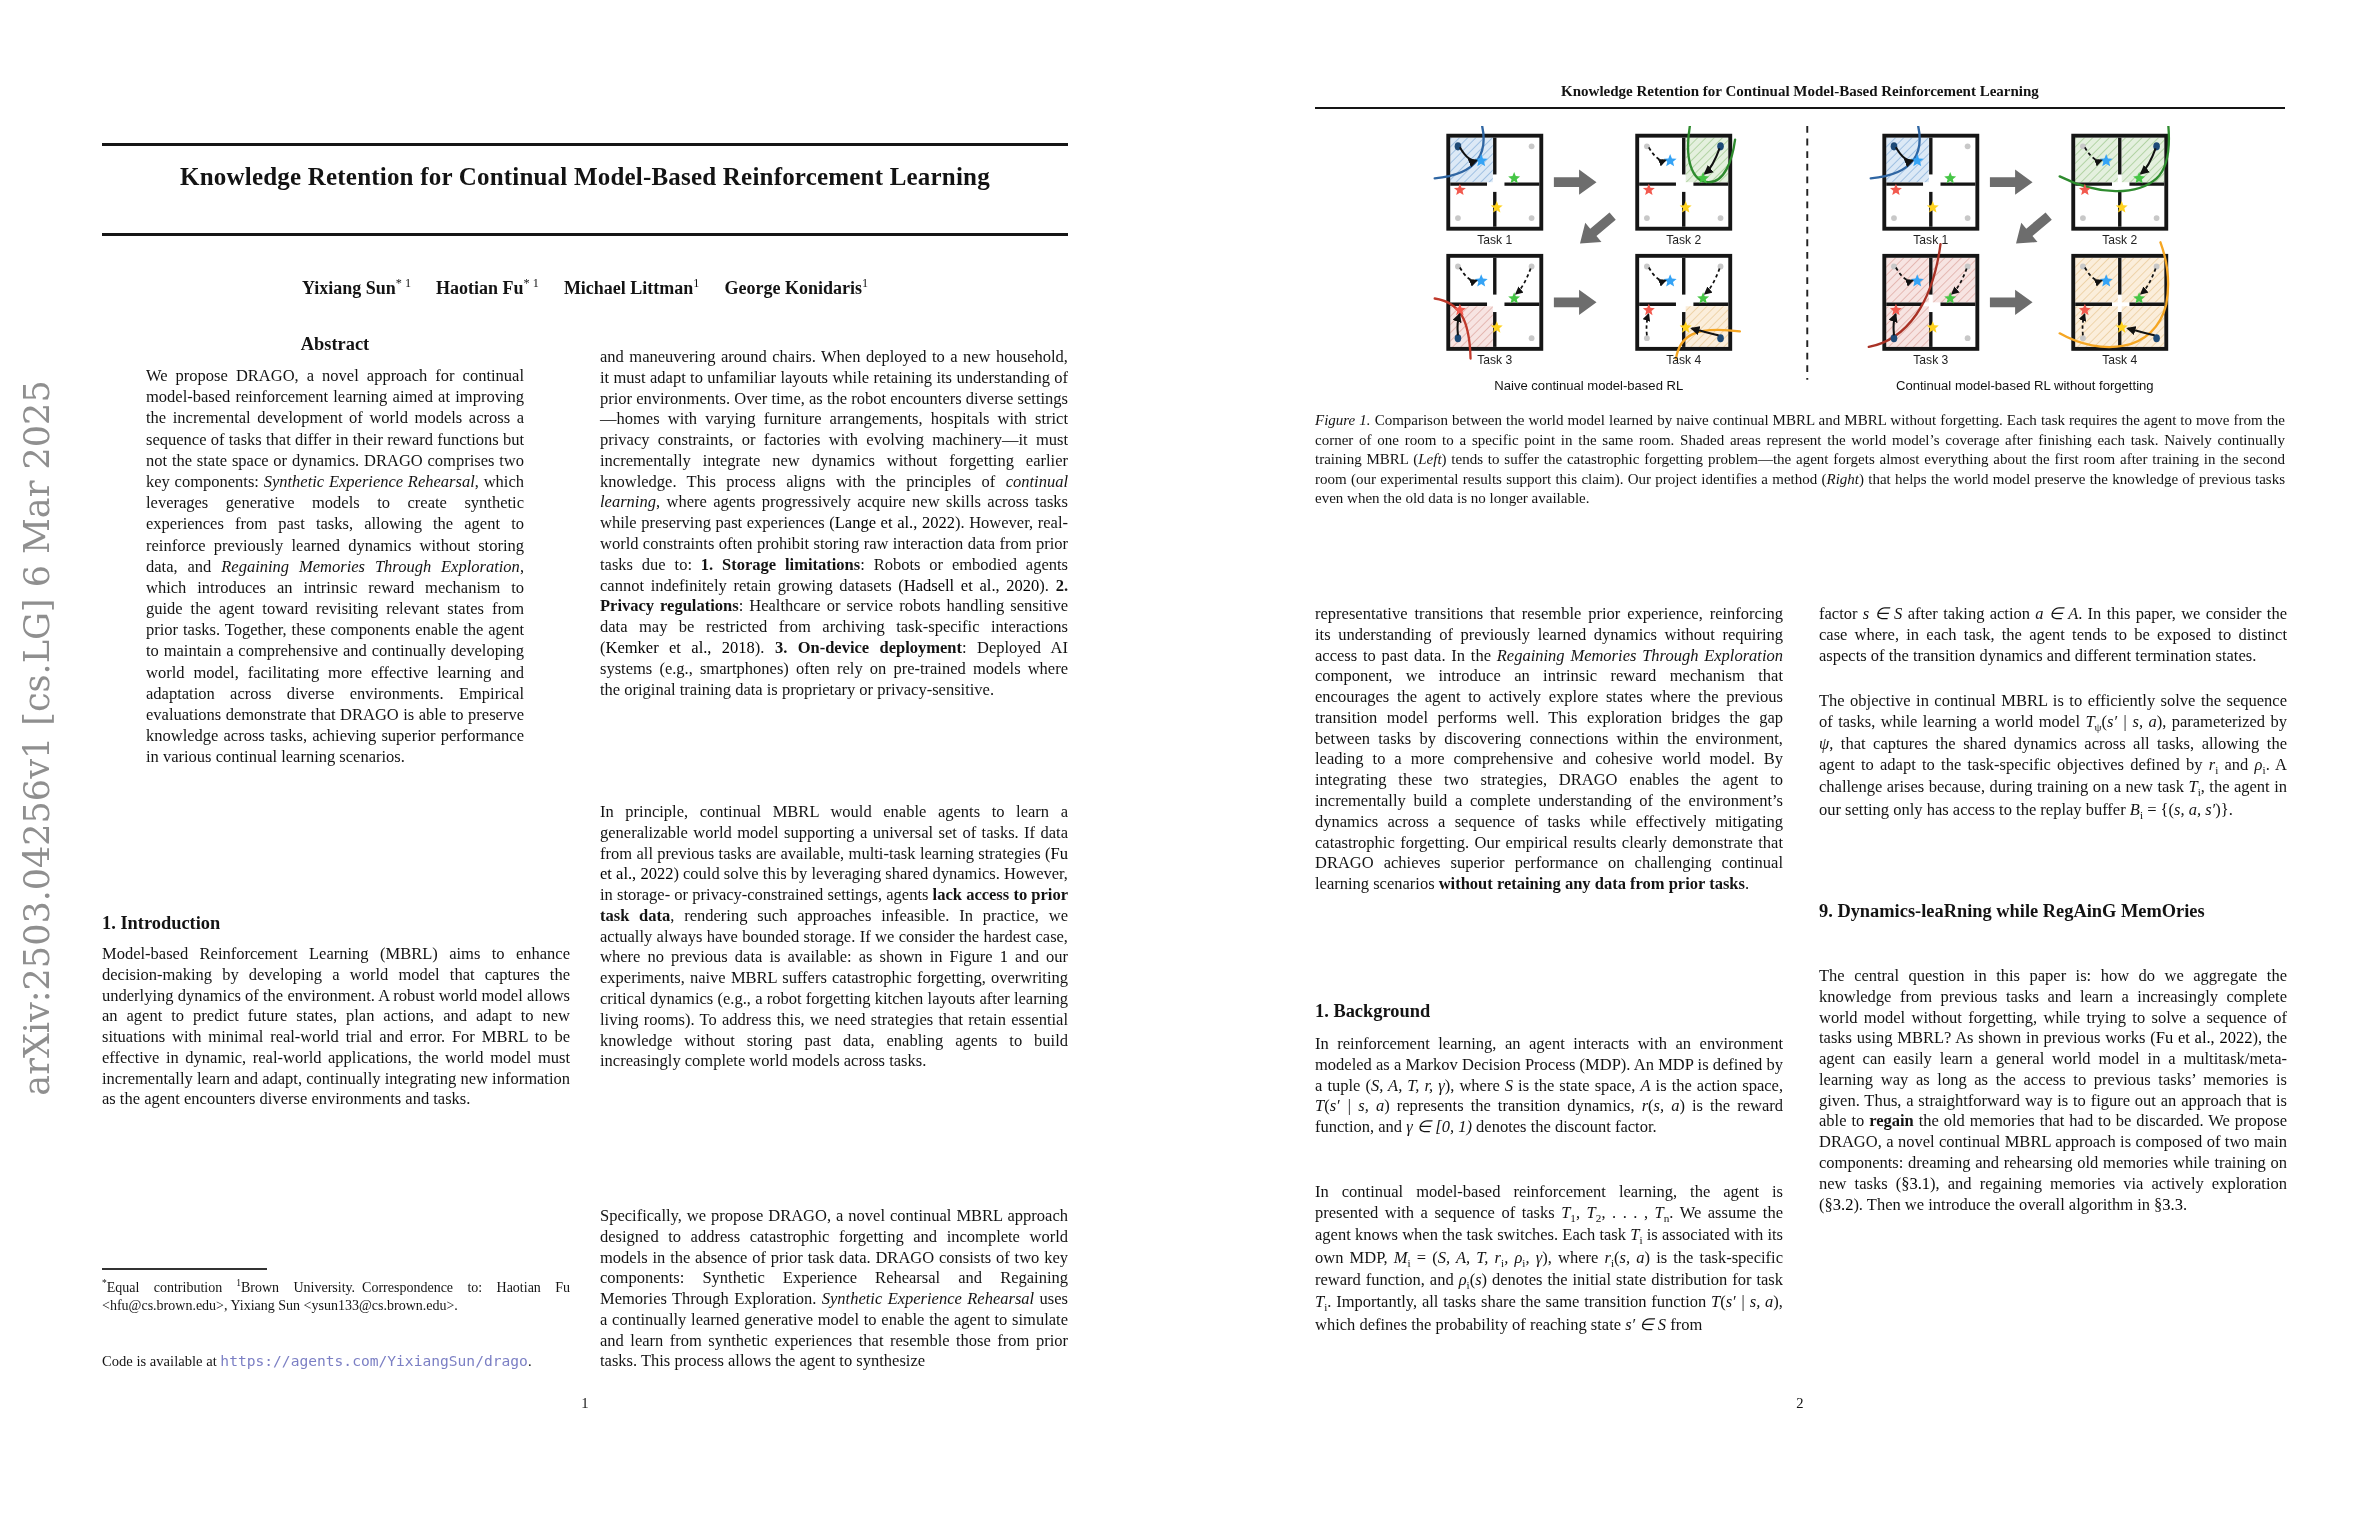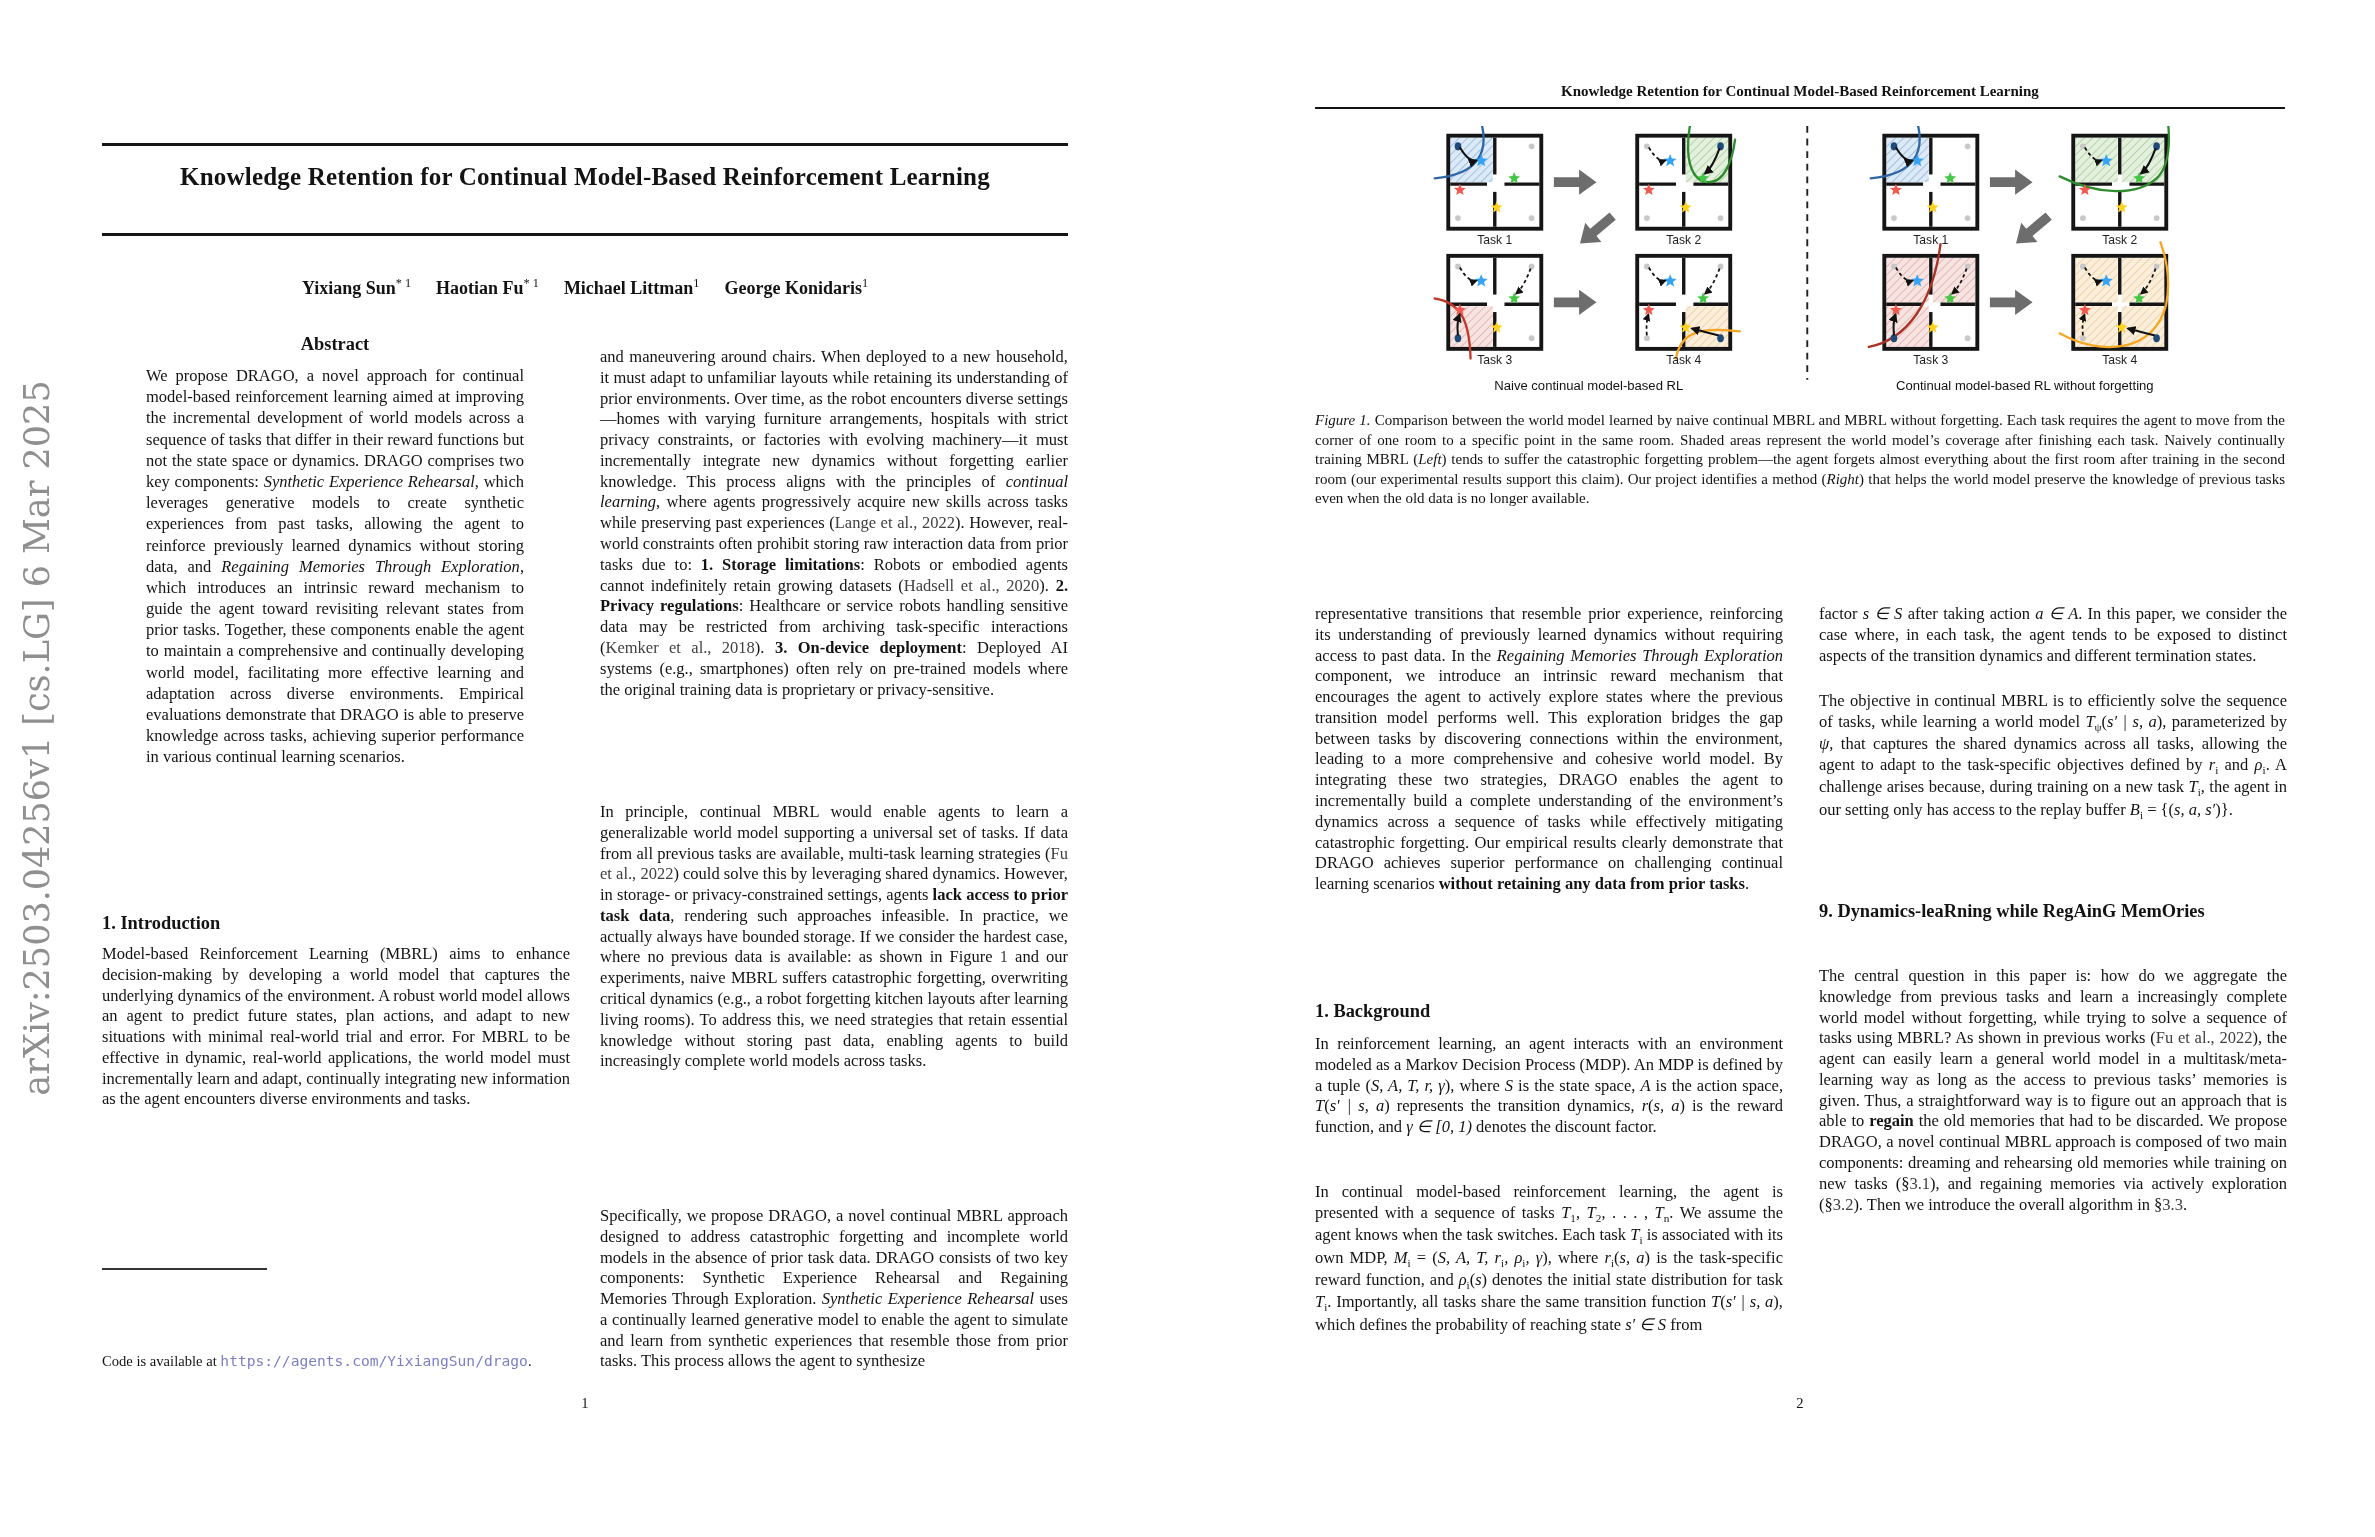--- a/index.html
+++ b/index.html
@@ -5,21 +5,21 @@
   *{margin:0;padding:0;box-sizing:border-box}
   html,body{width:2375px;height:1537px;background:#ffffff;position:relative;overflow:hidden;
     font-family:"Liberation Serif",serif;color:#131313}
   .abs{position:absolute}
   .body-p{font-size:16.5px;line-height:1.26;text-align:justify}
   .small-p{font-size:14px;line-height:1.32;text-align:justify}
   .cap-p{font-size:15px;line-height:1.3;text-align:justify}
   .center{text-align:center}
   .i{font-style:italic}
   .b{font-weight:bold}
-  .c{color:#404040}
+  .c{color:#000000}
   .m{font-family:"DejaVu Sans Mono",monospace;color:#7b7fc4;font-size:14.6px;word-break:break-all}
   .sub{vertical-align:sub;font-size:68%}
   .sup{vertical-align:super;font-size:68%}
   .gap{display:inline-block;width:25px}
   .rule{background:#151515}
   .h-sec{font-size:18.4px;font-weight:bold}
   .hang{padding-left:23px;text-indent:-23px}
   .title{font-size:25px;font-weight:bold;letter-spacing:0.2px}
   .authors{font-size:18px}
   .arxiv-side{position:absolute;left:-332px;top:718px;width:737px;text-align:center;
@@ -39,20 +39,21 @@
 
   <div class="abs authors center" style="left:102px;top:276px;width:966px"><span class="b">Yixiang Sun</span><span class="sup">* 1</span><span class="gap"> </span><span class="b">Haotian Fu</span><span class="sup">* 1</span><span class="gap"> </span><span class="b">Michael Littman</span><span class="sup">1</span><span class="gap"> </span><span class="b">George Konidaris</span><span class="sup">1</span></div>
 
   <div class="abs h-sec center" style="left:146px;top:334px;width:378px">Abstract</div>
   <div class="abs" style="left:146px;top:365px;width:378px;font-size:16.5px;line-height:1.285;text-align:justify"><span>We propose DRAGO, a novel approach for continual model-based reinforcement learning aimed at improving the incremental development of world models across a sequence of tasks that differ in their reward functions but not the state space or dynamics. DRAGO comprises two key components: </span><span class="i">Synthetic Experience Rehearsal</span><span>, which leverages generative models to create synthetic experiences from past tasks, allowing the agent to reinforce previously learned dynamics without storing data, and </span><span class="i">Regaining Memories Through Exploration</span><span>, which introduces an intrinsic reward mechanism to guide the agent toward revisiting relevant states from prior tasks.  Together, these components enable the agent to maintain a comprehensive and continually developing world model, facilitating more effective learning and adaptation across diverse environments. Empirical evaluations demonstrate that DRAGO is able to preserve knowledge across tasks, achieving superior performance in various continual learning scenarios.</span></div>
 
   <div class="abs h-sec" style="left:102px;top:913px;width:468px">1. Introduction</div>
   <div class="abs body-p" style="left:102px;top:944px;width:468px"><span>Model-based Reinforcement Learning (MBRL) aims to enhance decision-making by developing a world model that captures the underlying dynamics of the environment.  A robust world model allows an agent to predict future states, plan actions, and adapt to new situations with minimal real-world trial and error. For MBRL to be effective in dynamic, real-world applications, the world model must incrementally learn and adapt, continually integrating new information as the agent encounters diverse environments and tasks.</span></div>
 
   <div class="abs" style="left:102px;top:1268px;width:165px;height:1.9px;background:#333"></div>
+  <div class="abs small-p" style="left:102px;top:1277px;width:468px"><span class="sup">*</span><span>Equal contribution </span><span class="sup">1</span><span>Brown University. Correspondence to: Haotian Fu &lt;hfu@cs.brown.edu&gt;, Yixiang Sun &lt;ysun133@cs.brown.edu&gt;.</span></div>
   <div class="abs small-p" style="left:102px;top:1351px;width:468px;font-size:14.6px"><span>Code is available at </span><span class="m">https://agents.com/YixiangSun/drago</span><span>.</span></div>
 
   <div class="abs body-p" style="left:600px;top:347px;width:468px"><span>and maneuvering around chairs. When deployed to a new household, it must adapt to unfamiliar layouts while retaining its understanding of prior environments. Over time, as the robot encounters diverse settings—homes with varying furniture arrangements, hospitals with strict privacy constraints, or factories with evolving machinery—it must incrementally integrate new dynamics without forgetting earlier knowledge. This process aligns with the principles of </span><span class="i">continual learning</span><span>, where agents progressively acquire new skills across tasks while preserving past experiences (</span><span class="c">Lange et al., 2022</span><span>).  However, real-world constraints often prohibit storing raw interaction data from prior tasks due to: </span><span class="b">1. Storage limitations</span><span>: Robots or embodied agents cannot indefinitely retain growing datasets (</span><span class="c">Hadsell et al., 2020</span><span>). </span><span class="b">2. Privacy regulations</span><span>: Healthcare or service robots handling sensitive data may be restricted from archiving task-specific interactions (</span><span class="c">Kemker et al., 2018</span><span>). </span><span class="b">3. On-device deployment</span><span>: Deployed AI systems (e.g., smartphones) often rely on pre-trained models where the original training data is proprietary or privacy-sensitive.</span></div>
   <div class="abs body-p" style="left:600px;top:802px;width:468px"><span>In principle, continual MBRL would enable agents to learn a generalizable world model supporting a universal set of tasks.  If data from all previous tasks are available, multi-task learning strategies (</span><span class="c">Fu et al., 2022</span><span>) could solve this by leveraging shared dynamics.  However, in storage- or privacy-constrained settings, agents </span><span class="b">lack access to prior task data</span><span>, rendering such approaches infeasible. In practice, we actually always have bounded storage. If we consider the hardest case, where no previous data is available: as shown in Figure </span><span class="c">1</span><span> and our experiments, naive MBRL suffers catastrophic forgetting, overwriting critical dynamics (e.g., a robot forgetting kitchen layouts after learning living rooms). To address this, we need strategies that retain essential knowledge without storing past data, enabling agents to build increasingly complete world models across tasks.</span></div>
   <div class="abs body-p" style="left:600px;top:1206px;width:468px"><span>Specifically, we propose DRAGO, a novel continual MBRL approach designed to address catastrophic forgetting and incomplete world models in the absence of prior task data. DRAGO consists of two key components: Synthetic Experience Rehearsal and Regaining Memories Through Exploration. </span><span class="i">Synthetic Experience Rehearsal</span><span> uses a continually learned generative model to enable the agent to simulate and learn from synthetic experiences that resemble those from prior tasks. This process allows the agent to synthesize</span></div>
 
   <div class="abs pagenum" style="left:102px;top:1395px;width:966px">1</div>
 </div>
 
 <div class="abs" style="left:1188px;top:0;width:1188px;height:1537px"></div>

